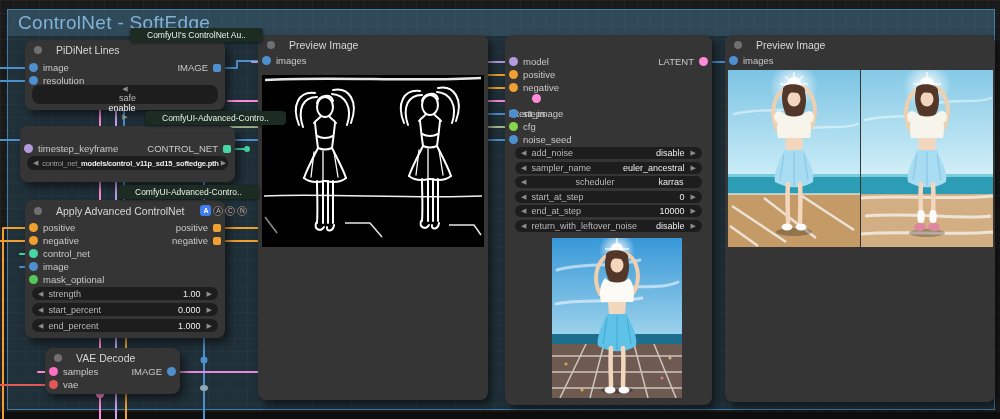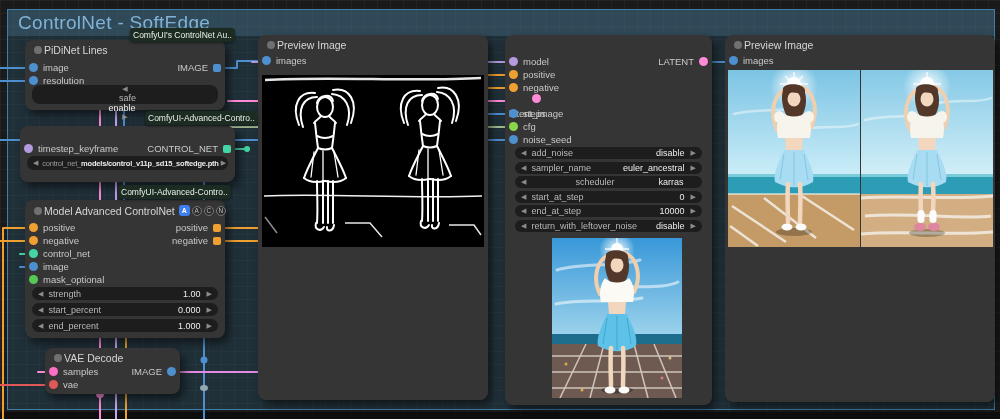--- a/index.html
+++ b/index.html
@@ -10,25 +10,25 @@
     background-size:13px 13px;
     font-family:"Liberation Sans",sans-serif;}
   .bottom-strip{position:absolute;left:0;bottom:0;width:100%;height:7px;background:#0e0e0e;z-index:0;}
   .group{position:absolute;left:7px;top:9px;width:988px;height:401px;
     background:rgba(47,98,130,0.30);border:1px solid #3f7ea8;box-sizing:border-box;z-index:1;}
   .group-header{position:absolute;left:0;top:0;right:0;height:26px;background:rgba(90,140,170,0.28);
     display:flex;align-items:center;padding-left:10px;box-sizing:border-box;}
   .group-title{font-size:19px;color:#7fb2d6;letter-spacing:0.3px;}
   .wires{position:absolute;left:0;top:0;z-index:2;}
   .nbadge{position:absolute;z-index:4;background:#1c2c22;color:#e9efe9;font-size:8.5px;
-    padding:2px 3px;border-radius:4px;white-space:nowrap;box-shadow:0 1px 3px rgba(0,0,0,.5);}
+    padding:2px 17px;border-radius:4px;white-space:nowrap;box-shadow:0 1px 3px rgba(0,0,0,.5);}
   .node{position:absolute;z-index:3;background:#353535;border-radius:8px;
     box-shadow:4px 5px 10px rgba(0,0,0,.55);color:#cfcfcf;}
   .ntitle{position:absolute;top:0;left:0;right:0;height:19px;display:flex;align-items:center;
-    padding-left:9px;gap:2px;}
+    padding-left:9px;gap:14px;}
   .tdot{width:8px;height:8px;border-radius:50%;background:#707070;flex:none;}
   .ttext{font-size:10.5px;color:#d6d6d6;white-space:nowrap;}
   .tbadges{display:flex;align-items:center;gap:2px;margin-left:2px;}
   .tb{width:11px;height:11px;border-radius:3px;background:#3f7ef0;color:#fff;font-size:7px;
     font-weight:700;display:flex;align-items:center;justify-content:center;flex:none;}
   .lb{width:10px;height:10px;border-radius:50%;background:#2b2b2b;border:1px solid #787878;
     color:#bdbdbd;font-size:6.5px;display:flex;align-items:center;justify-content:center;
     box-sizing:border-box;flex:none;}
   .row{position:absolute;display:flex;align-items:center;height:13px;font-size:9.5px;color:#c9c9c9;gap:5px;}
   .row.in{left:4px;}
@@ -150,21 +150,21 @@
       <span class="arr">◀</span>
       <span class="wname">control_net_</span>
       <span class="wval">models/control_v11p_sd15_softedge.pth</span>
       <span class="arr">▶</span>
     </div>
   </div>
 
   <div class="node" style="left:25px;top:200px;width:200px;height:138px;">
     <div class="ntitle" style="height:21px;">
       <span class="tdot"></span>
-      <span class="ttext">Model Advanced ControlNet</span>
+      <span class="ttext">Apply Advanced ControlNet</span>
       <span class="tbadges">
         <span class="tb">A</span>
         <span class="lb">A</span>
         <span class="lb">C</span>
         <span class="lb">N</span>
       </span>
     </div>
     <div class="row in" style="top:21px;">
       <span class="dot" style="background-color: rgb(240, 160, 48);"></span>
       <span class="slot-label">positive</span>

